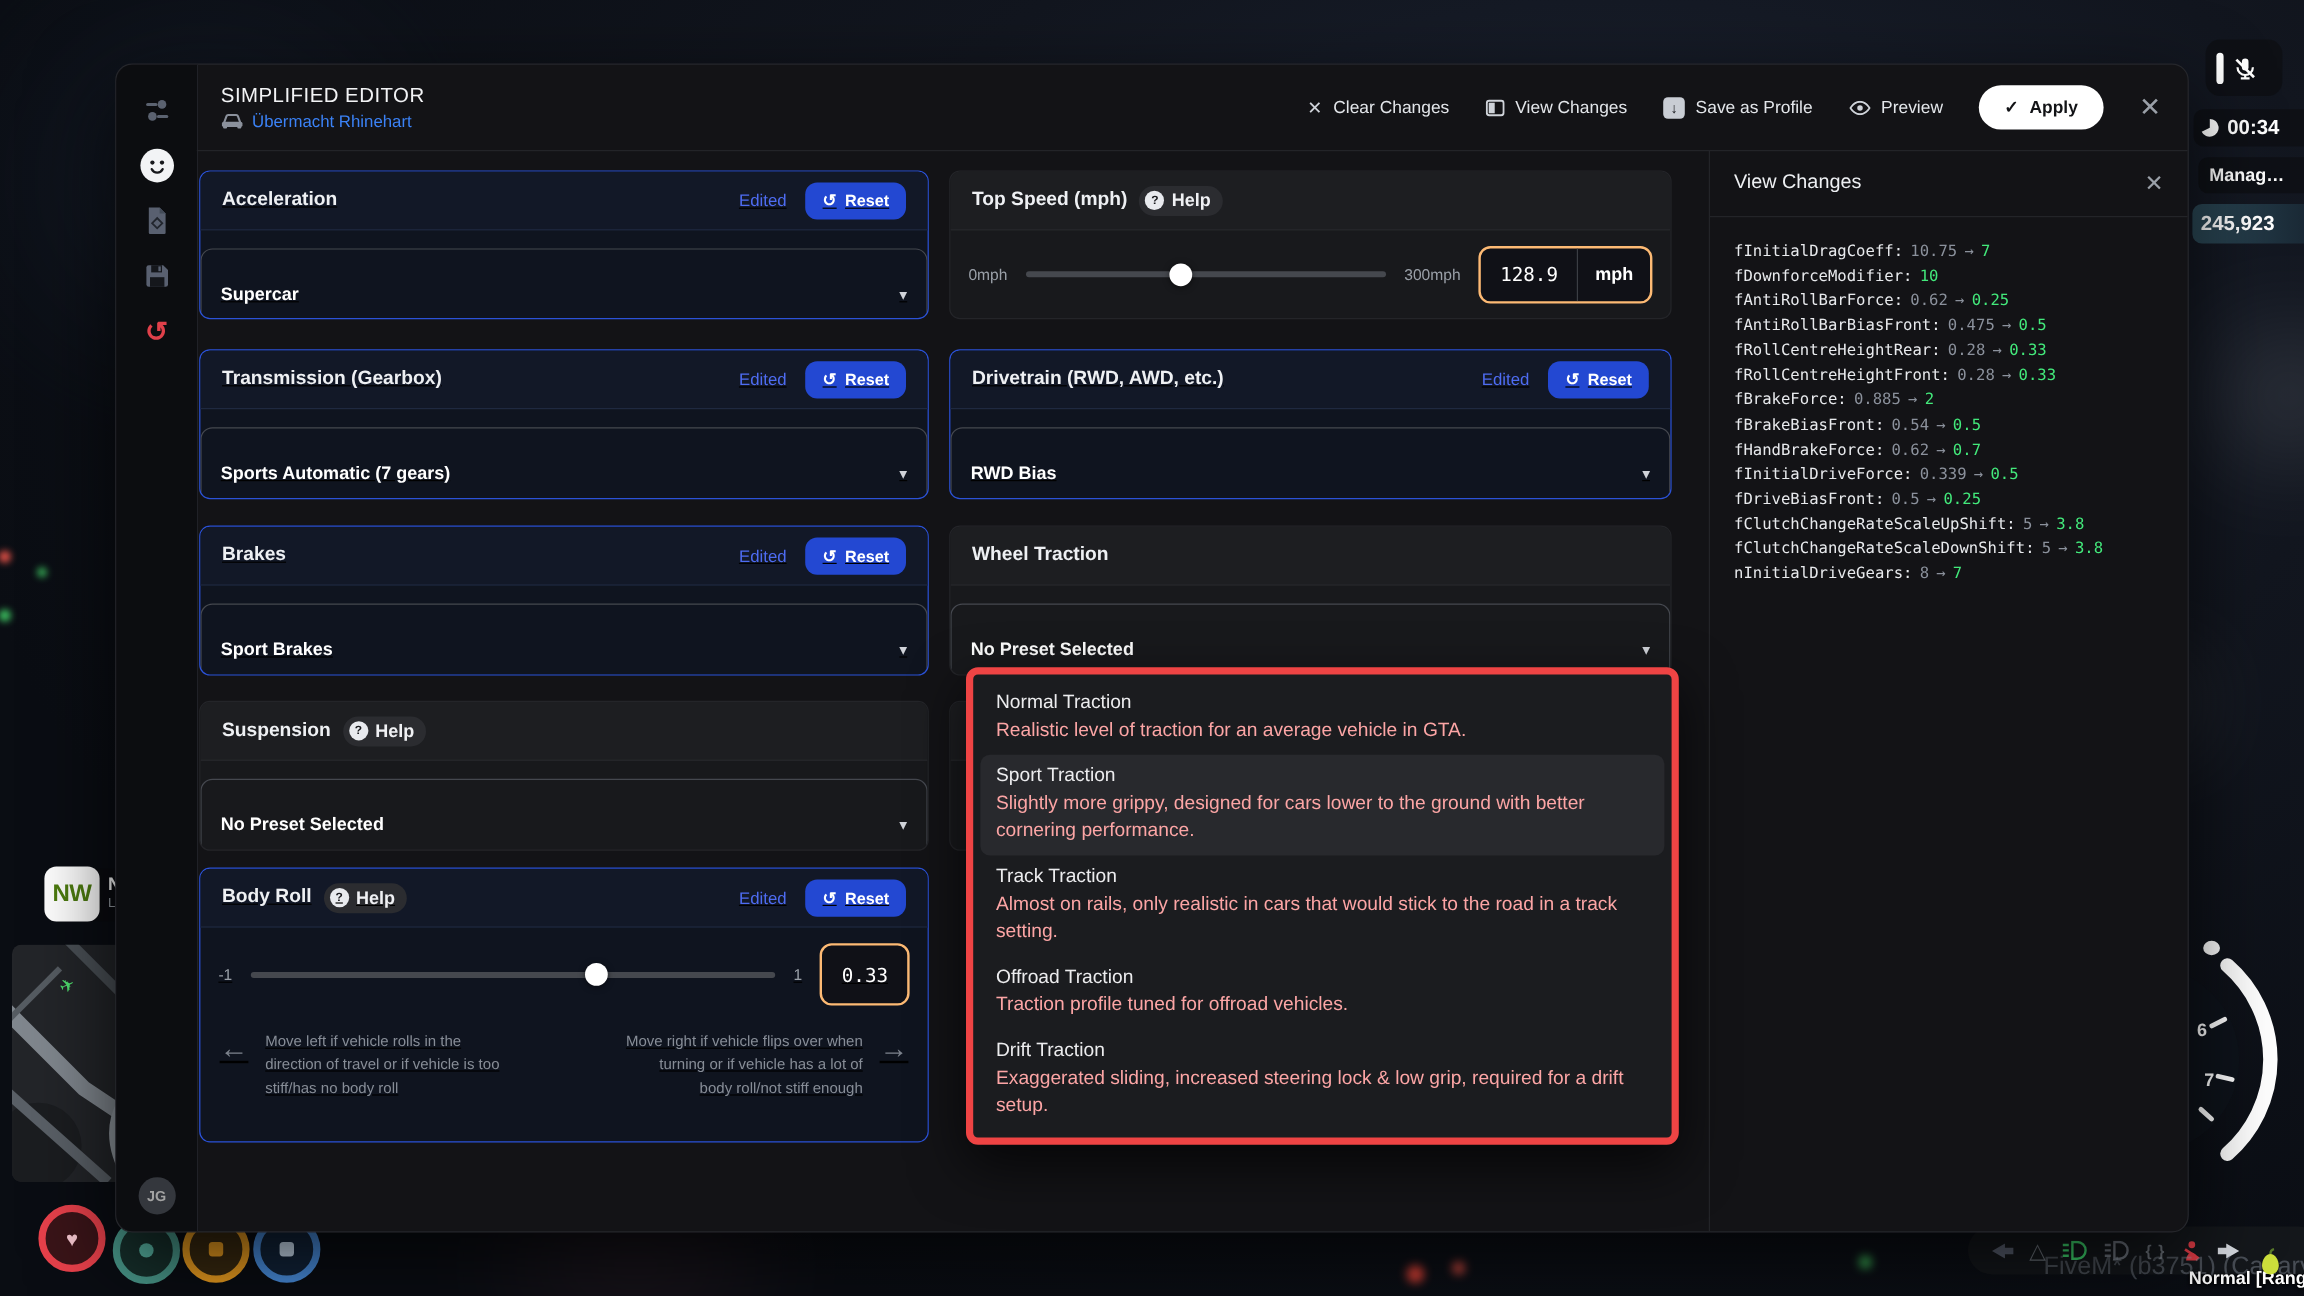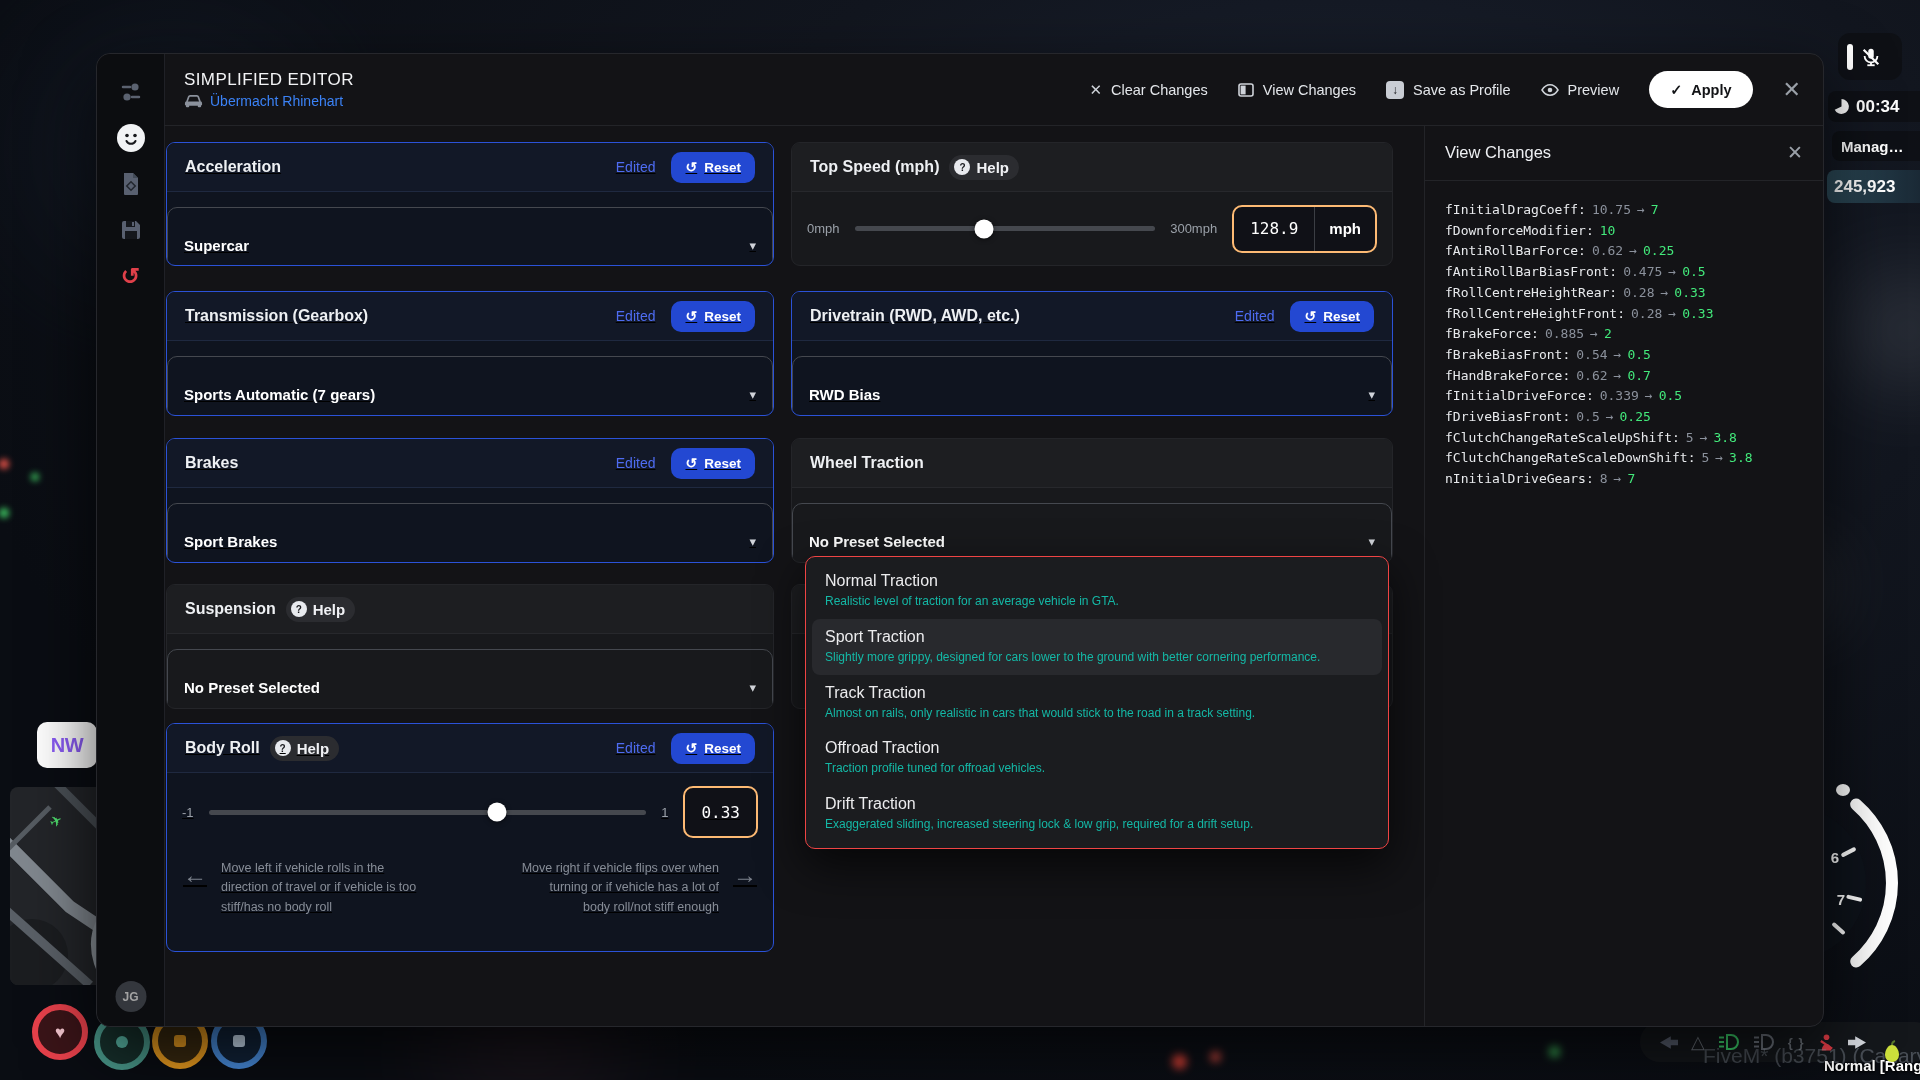--- a/index.html
+++ b/index.html
@@ -64,26 +64,26 @@
   .vb-num{display:flex;align-items:center;padding:0 16px;font-family:"DejaVu Sans Mono",monospace;font-size:16px;color:#fff;}
   .vb-unit{display:flex;align-items:center;padding:0 14px;border-left:1px solid #3b3e44;font-weight:700;font-size:15px;color:#fff;}
   .hints{display:flex;justify-content:space-between;padding:8px 16px 0;gap:10px;}
   .hint{display:flex;gap:14px;align-items:flex-start;}
   .hint-arrow{color:#7c828c;font-size:24px;line-height:1;margin-top:4px;}
   .hint-text{font-size:12.5px;color:#878d97;line-height:1.55;}
   .hint-left .hint-text{width:212px;}
   .hint-right .hint-text{width:198px;text-align:right;}
 
   
-  .traction-menu{position:absolute;left:708px;top:502px;width:570px;background:#1b1c1f;border:1px solid #ef4444;
+  .traction-menu{position:absolute;left:708px;top:502px;width:570px;background:#1b1c1f;border:6px solid #ef4444;
     border-radius:10px;padding:6px;box-shadow:0 16px 45px rgba(0,0,0,.68);z-index:40;}
   .menu-item{padding:9px 13px;border-radius:8px;cursor:pointer;}
   .menu-item:nth-of-type(2){background:#28292d;}
   .menu-title{font-size:16px;color:#ececee;font-weight:500;}
-  .menu-desc{font-size:12px;color:#14b8a6;margin-top:3px;line-height:1.4;max-width:540px;}
+  .menu-desc{font-size:16px;color:#fca5a5;margin-top:3px;line-height:1.4;max-width:540px;}
 
   
   #vc{position:absolute;right:0;top:71px;width:398px;bottom:0;border-left:1px solid #232428;}
   .vc-head{height:55px;display:flex;align-items:center;justify-content:space-between;padding:0 20px;border-bottom:1px solid #232428;}
   .vc-title{font-size:16.5px;color:#eef0f3;font-weight:500;}
   .vc-close{color:#9aa0a8;font-size:19px;cursor:pointer;}
   .vc-list{padding:19px 20px;}
   .chg{font-family:"DejaVu Sans Mono",monospace;font-size:13px;line-height:20.7px;white-space:nowrap;}
   .chg span{margin-right:6px;}
   .chg .n{color:#e8eaed;}
@@ -107,22 +107,22 @@
   .cruise{color:#6a7078;font-size:13px;font-weight:700;letter-spacing:1px;}
   #fivem{position:absolute;left:1703px;top:1044px;font-size:21px;color:rgba(150,160,172,.4);z-index:3;white-space:nowrap;}
   #range{position:absolute;left:1824px;top:1057px;font-size:15px;font-weight:700;color:#fff;z-index:4;
     text-shadow:0 1px 3px #000,0 0 2px #000;white-space:nowrap;}
   #pear{position:absolute;left:1882px;top:1040px;z-index:4;}
   #minimap{position:absolute;left:10px;top:787px;width:186px;height:198px;border-radius:8px;overflow:hidden;z-index:2;}
   #nw-label{position:absolute;left:70px;top:724px;width:120px;height:44px;background:rgba(10,12,16,.85);
     border-radius:8px;z-index:2;padding-left:20px;}
   .nw-l1{font-size:15px;font-weight:800;color:#fff;margin-top:5px;}
   .nw-l2{font-size:11px;color:#9aa0a8;margin-top:1px;}
-  #nw-box{position:absolute;left:37px;top:722px;width:60px;height:46px;background:#fff;border-radius:10px;z-index:3;
-    display:flex;align-items:center;justify-content:center;font-weight:800;font-size:20px;color:#8b5cf6;letter-spacing:-.5px;}
+  #nw-box{position:absolute;left:37px;top:722px;width:46px;height:46px;background:#fff;border-radius:10px;z-index:3;
+    display:flex;align-items:center;justify-content:center;font-weight:800;font-size:20px;color:#4d7c0f;letter-spacing:-.5px;}
   .status-circle{position:absolute;width:44px;height:44px;border-radius:50%;z-index:2;
     display:flex;align-items:center;justify-content:center;}
   #c-heart{left:32px;top:1004px;background:#3a1418;border:6px solid #e8414b;}
   #c-heart .hg{color:#f6c7d0;font-size:17px;line-height:1;}
   #c-teal{left:94px;top:1014px;background:#17302c;border:6px solid #4a9a8c;}
   #c-orange{left:152px;top:1013px;background:#3a2a10;border:6px solid #f0a020;}
   #c-blue{left:211px;top:1013px;background:#12243a;border:6px solid #4a90e2;}
   .mini-ic{width:12px;height:12px;border-radius:3px;}
 </style>
 </head>

